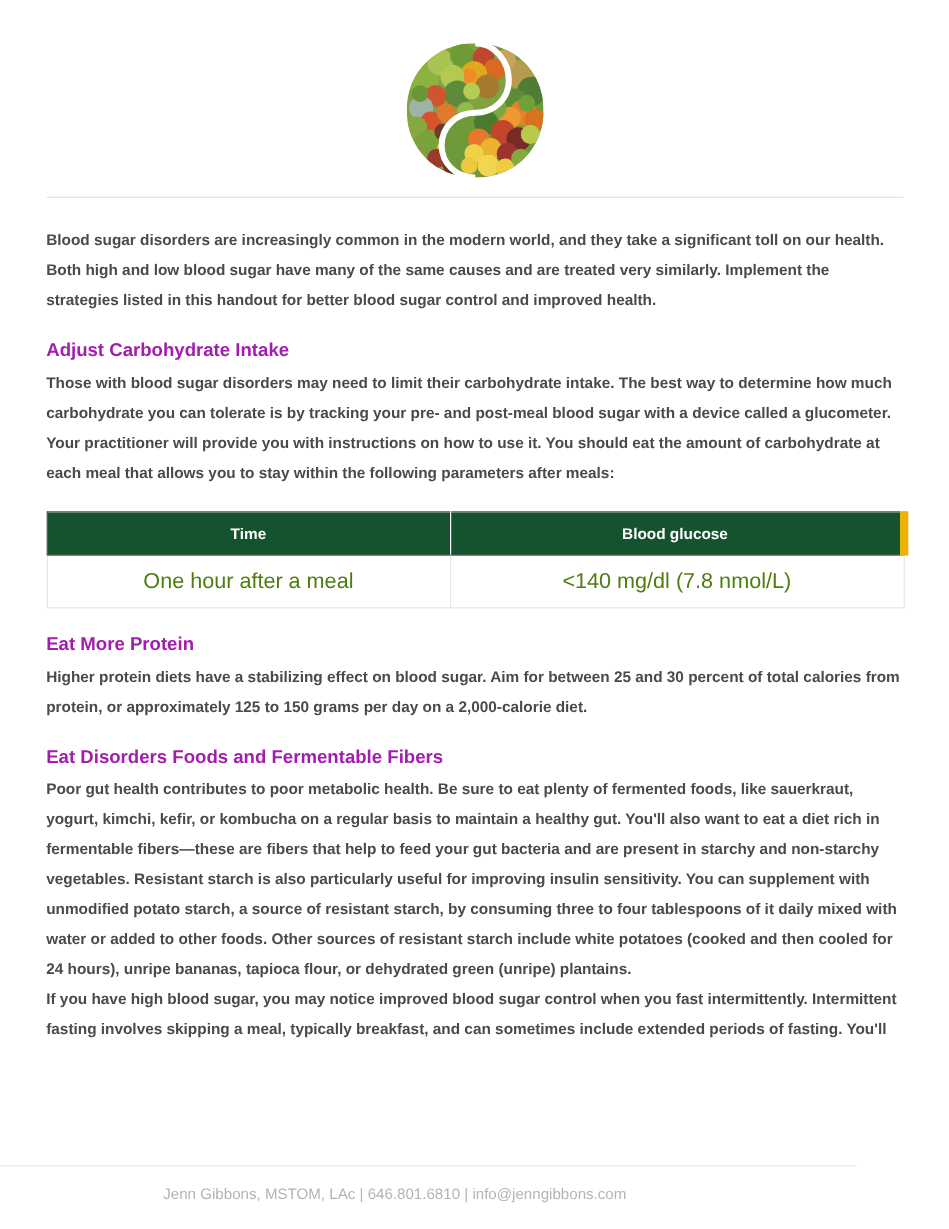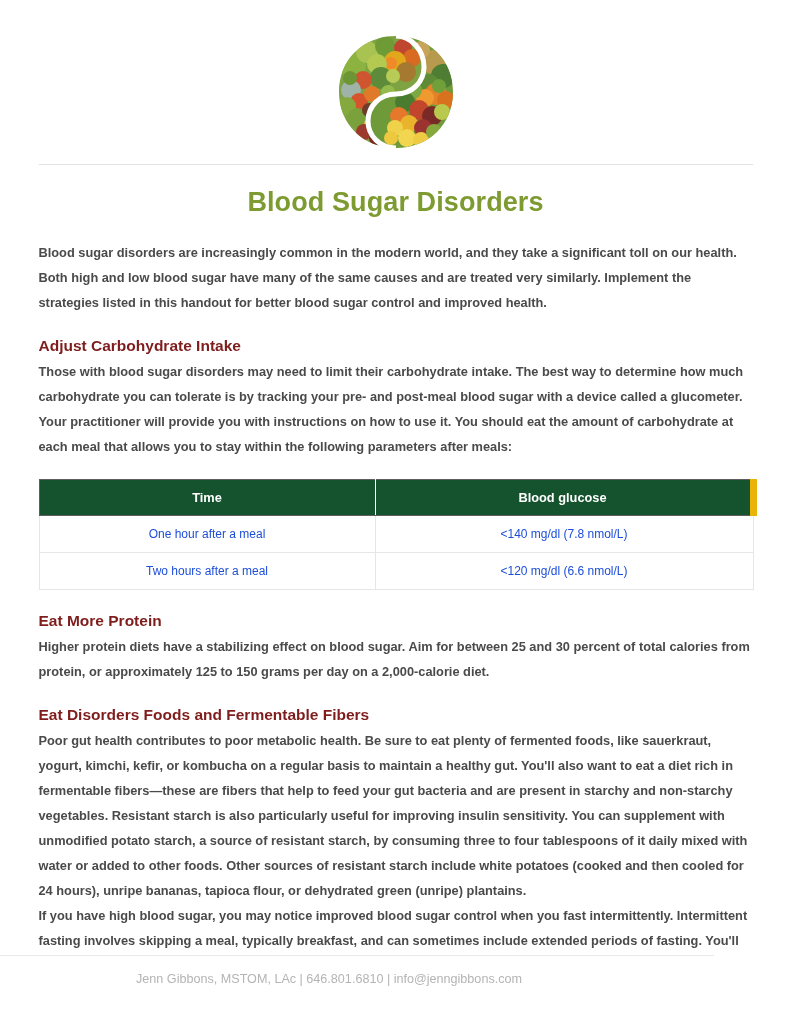--- a/index.html
+++ b/index.html
@@ -61,21 +61,21 @@
     font-size: 12.8px;
     line-height: 25px;
     color: #4a4a4a;
     margin: 0 0 0 0;
     text-align: left;
     font-weight: bold;
   }
   h2.section-heading {
     font-size: 15.5px;
     font-weight: bold;
-    color: #7f1d1d;
+    color: #a21caf;
     margin: 20px 0 2px 0;
     line-height: 22px;
   }
   .intro { margin-bottom: 4px; }
 
   
   table.data-table {
     width: 714px;
     border-collapse: collapse;
     margin: 20px 0 14px 0;
@@ -86,37 +86,37 @@
     color: #ffffff;
     font-size: 12.8px;
     font-weight: bold;
     text-align: center;
     padding: 10px 6px;
     border: 1px solid #5e5e5e;
     border-right-color: #ffffff;
   }
   table.data-table th:last-child { border-right: 7px solid #eab308; }
   table.data-table td {
-    font-size: 12px;
-    color: #1d4ed8;
+    font-size: 18px;
+    color: #4d7c0f;
     text-align: center;
     padding: 11px 6px;
     border: 1px solid #e6e6e6;
     background: #ffffff;
   }
   table.data-table col.c1 { width: 336px; }
   table.data-table col.c2 { width: 378px; }
 
   
   .footer {
     position: absolute;
     left: 0;
     bottom: 0;
     width: 658px;
-    padding-bottom: 36px;
+    padding-bottom: 20px;
   }
   .footer-rule {
     width: 714px;
     height: 1px;
     background: #e9e9e9;
     margin: 0 auto 14px auto;
   }
   .footer-text {
     text-align: center;
     font-size: 12.6px;
@@ -197,21 +197,20 @@
           <circle cx="58" cy="106" r="7" fill="#eec93f"></circle>
           <circle cx="106" cy="54" r="7" fill="#6fa03a"></circle>
           <circle cx="83" cy="40" r="7" fill="#a1883f"></circle>
         </g>
 
         <path d="M63 4 C79 4 91 19 91 35 C91 50 79 62 63 62
                  C47 62 35 74 35 89 C35 104 47 116 63 116" fill="none" stroke="#ffffff" stroke-width="5"></path>
       </svg>
     </div>
     <div class="header-rule"></div>
-    <h1 class="doc-title">Blood Sugar Disorders</h1>
   </div>
 
   <div class="content">
 
     <p class="body-text intro">Blood sugar disorders are increasingly common in the modern world, and they take a significant toll on our health. Both high and low blood sugar have many of the same causes and are treated very similarly. Implement the strategies listed in this handout for better blood sugar control and improved health.</p>
 
     <h2 class="section-heading">Adjust Carbohydrate Intake</h2>
     <p class="body-text">Those with blood sugar disorders may need to limit their carbohydrate intake. The best way to determine how much carbohydrate you can tolerate is by tracking your pre- and post-meal blood sugar with a device called a glucometer. Your practitioner will provide you with instructions on how to use it. You should eat the amount of carbohydrate at each meal that allows you to stay within the following parameters after meals:</p>
 
     <table class="data-table">
@@ -223,24 +222,20 @@
         <tr>
           <th>Time</th>
           <th>Blood glucose</th>
         </tr>
       </thead>
       <tbody>
         <tr>
           <td>One hour after a meal</td>
           <td>&lt;140 mg/dl (7.8 nmol/L)</td>
         </tr>
-        <tr>
-          <td>Two hours after a meal</td>
-          <td>&lt;120 mg/dl (6.6 nmol/L)</td>
-        </tr>
       </tbody>
     </table>
 
     <h2 class="section-heading">Eat More Protein</h2>
     <p class="body-text">Higher protein diets have a stabilizing effect on blood sugar. Aim for between 25 and 30 percent of total calories from protein, or approximately 125 to 150 grams per day on a 2,000-calorie diet.</p>
 
     <h2 class="section-heading">Eat Disorders Foods and Fermentable Fibers</h2>
     <p class="body-text">Poor gut health contributes to poor metabolic health. Be sure to eat plenty of fermented foods, like sauerkraut, yogurt, kimchi, kefir, or kombucha on a regular basis to maintain a healthy gut. You'll also want to eat a diet rich in fermentable fibers—these are fibers that help to feed your gut bacteria and are present in starchy and non-starchy vegetables. Resistant starch is also particularly useful for improving insulin sensitivity. You can supplement with unmodified potato starch, a source of resistant starch, by consuming three to four tablespoons of it daily mixed with water or added to other foods. Other sources of resistant starch include white potatoes (cooked and then cooled for 24 hours), unripe bananas, tapioca flour, or dehydrated green (unripe) plantains.</p>
 
     <p class="body-text">If you have high blood sugar, you may notice improved blood sugar control when you fast intermittently. Intermittent fasting involves skipping a meal, typically breakfast, and can sometimes include extended periods of fasting. You'll</p>

